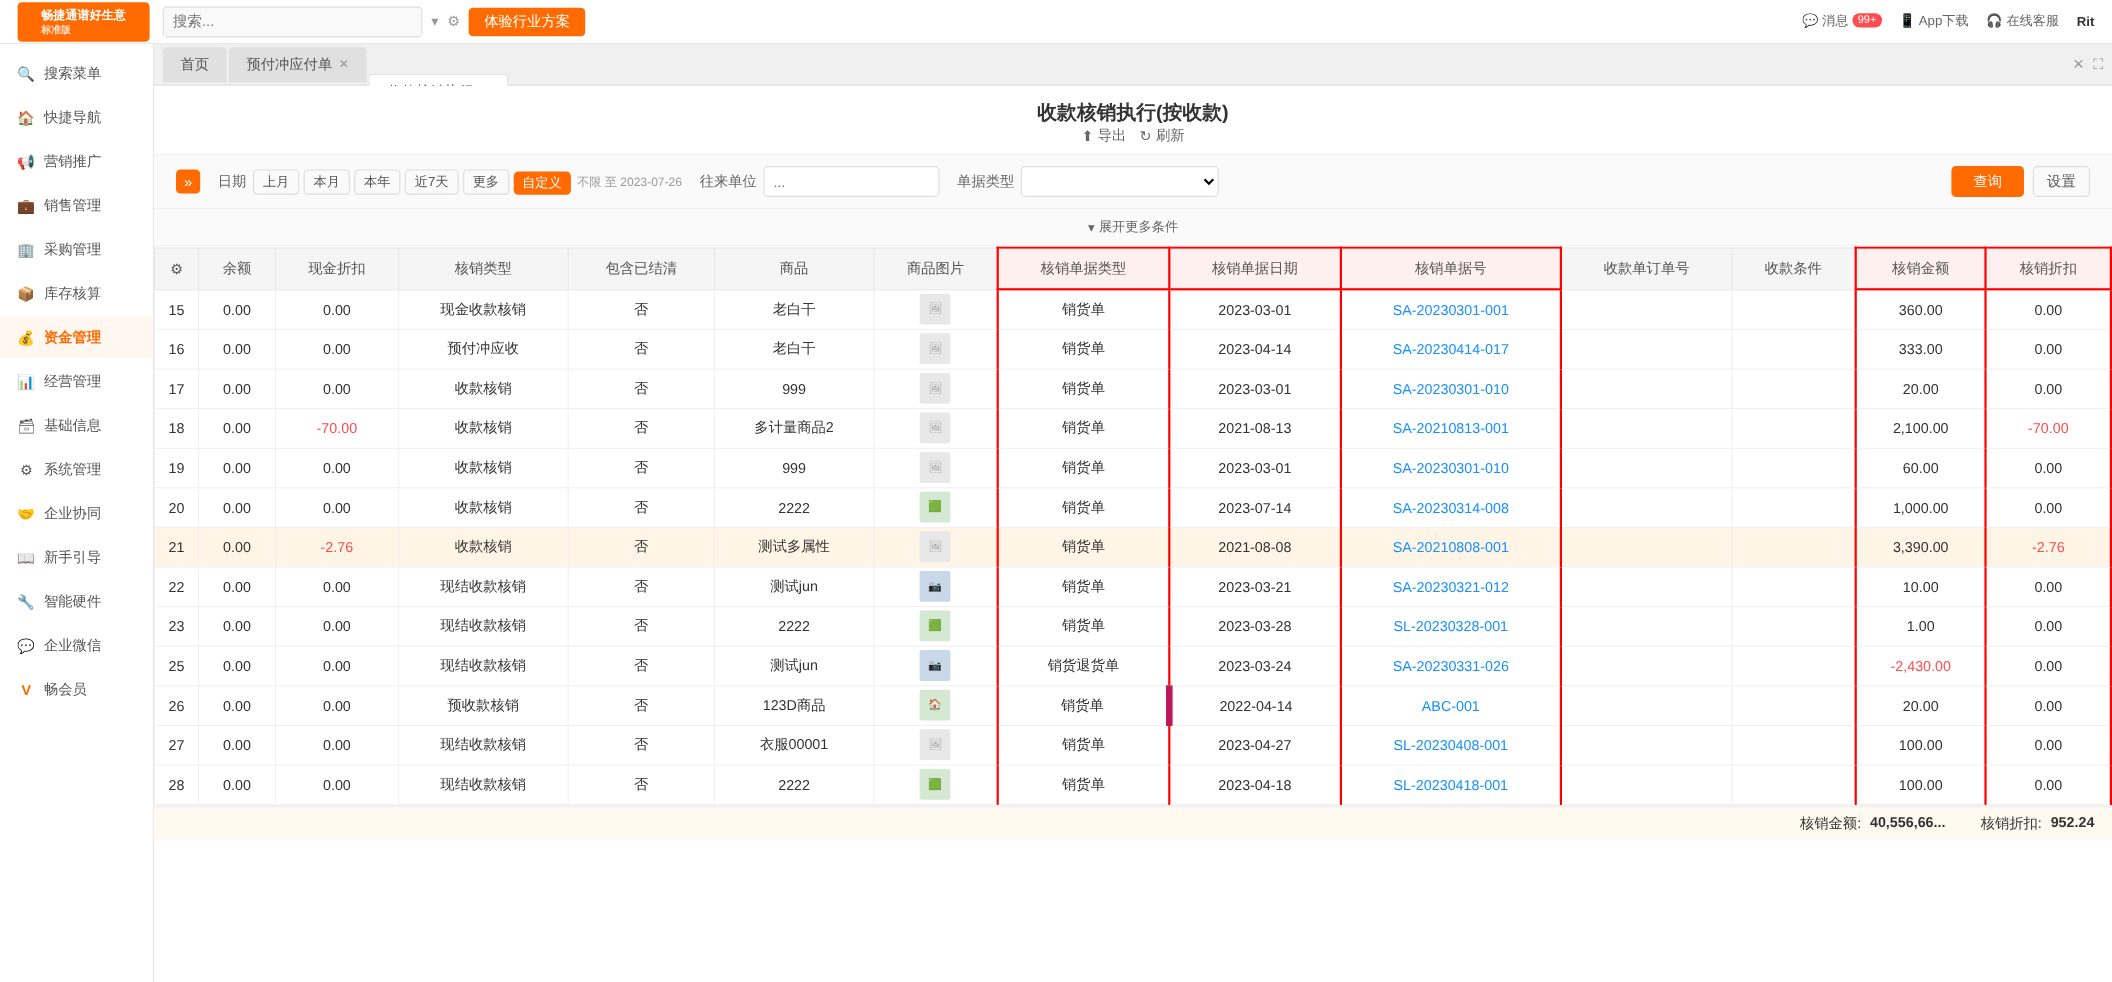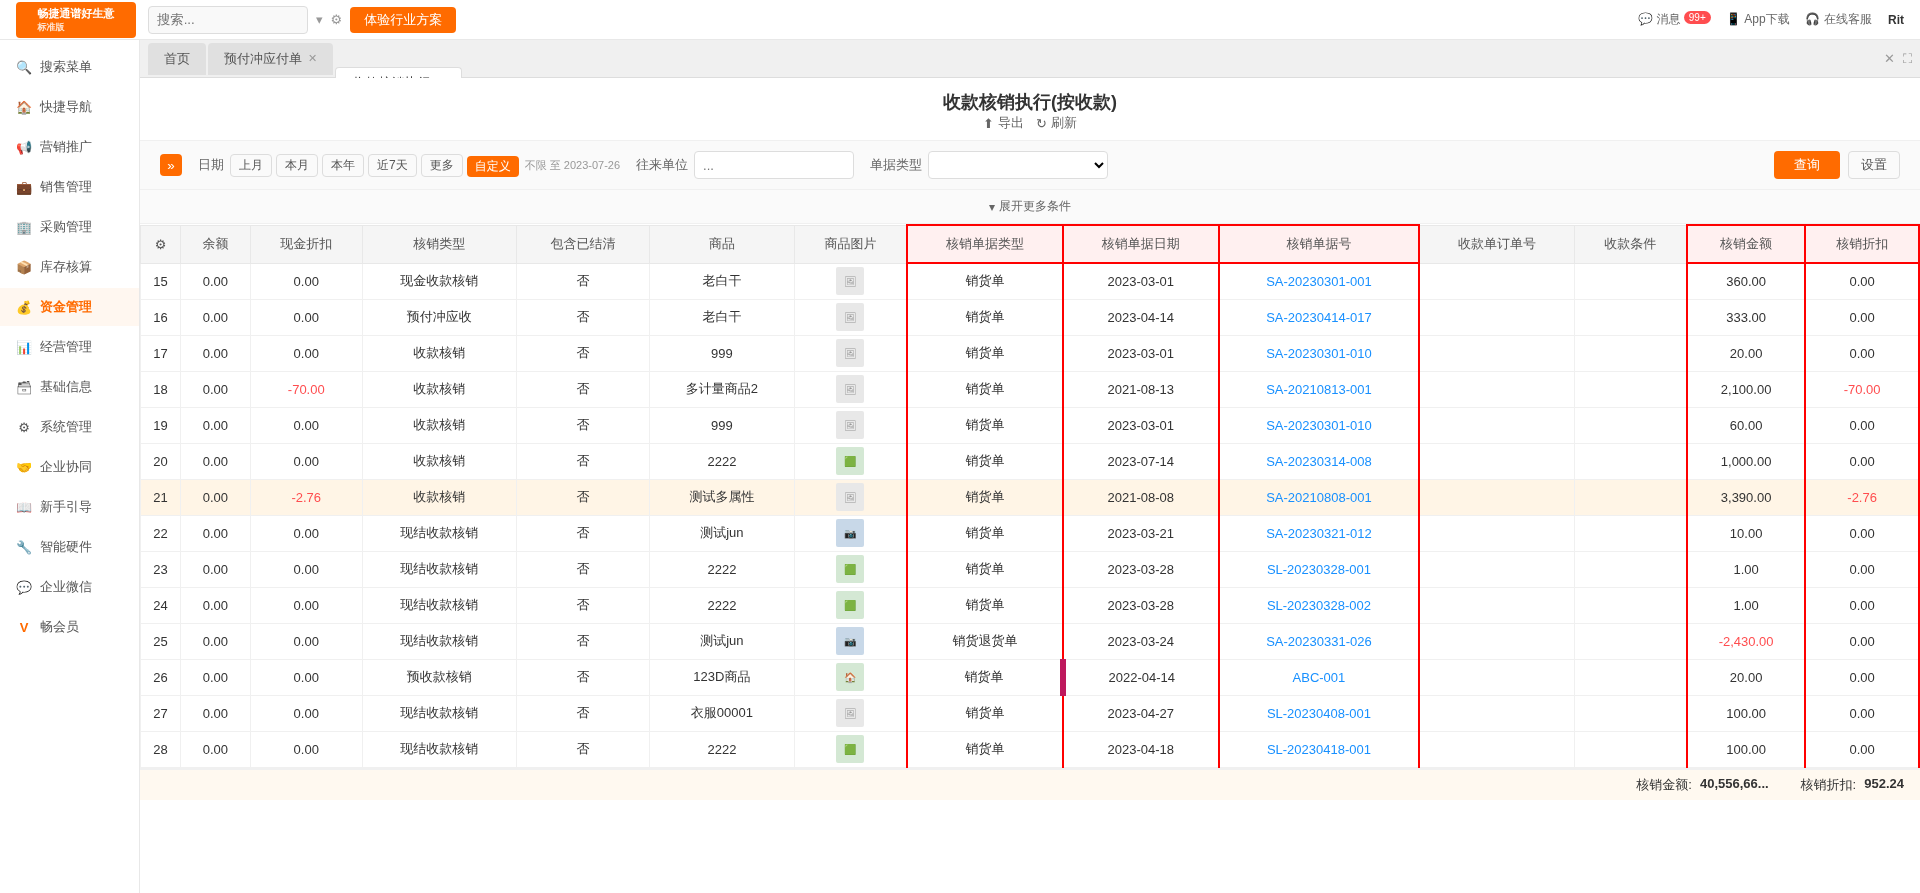--- a/index.html
+++ b/index.html
@@ -27,21 +27,21 @@
       font-size: 11px;
       font-weight: bold;
     }
     .top-bar-center {
       flex: 1;
       display: flex;
       align-items: center;
       gap: 8px;
     }
     .top-bar-search {
-      width: 160px;
+      width: 236px;
       height: 28px;
       border: 1px solid #ddd;
       border-radius: 4px;
       padding: 0 8px;
       background: #f9f9f9;
       color: #999;
     }
     .top-bar-right {
       display: flex;
       align-items: center;
@@ -686,36 +686,20 @@
     <td><span class="img-placeholder has-img">🟩</span></td>
     <td style="border-left:2px solid #ff0000;border-right:2px solid #ff0000">销货单</td>
     <td style="border-left:2px solid #ff0000;border-right:2px solid #ff0000">2023-03-28</td>
     <td style="border-left:2px solid #ff0000;border-right:2px solid #ff0000"><a class="link-text">SL-20230328-001</a></td>
     <td></td>
     <td></td>
     <td class="" style="border-left:2px solid #ff0000;border-right:2px solid #ff0000">1.00</td>
     <td class="" style="border-left:2px solid #ff0000;border-right:2px solid #ff0000">0.00</td>
   </tr>
               <tr>
-    <td>24</td>
-    <td>0.00</td>
-    <td class="">0.00</td>
-    <td>现结收款核销</td>
-    <td>否</td>
-    <td>2222</td>
-    <td><span class="img-placeholder has-img">🟩</span></td>
-    <td style="border-left:2px solid #ff0000;border-right:2px solid #ff0000">销货单</td>
-    <td style="border-left:2px solid #ff0000;border-right:2px solid #ff0000">2023-03-28</td>
-    <td style="border-left:2px solid #ff0000;border-right:2px solid #ff0000"><a class="link-text">SL-20230328-002</a></td>
-    <td></td>
-    <td></td>
-    <td class="" style="border-left:2px solid #ff0000;border-right:2px solid #ff0000">1.00</td>
-    <td class="" style="border-left:2px solid #ff0000;border-right:2px solid #ff0000">0.00</td>
-  </tr>
-              <tr>
     <td>25</td>
     <td>0.00</td>
     <td class="">0.00</td>
     <td>现结收款核销</td>
     <td>否</td>
     <td>测试jun</td>
     <td><span class="img-placeholder has-img2">📷</span></td>
     <td style="border-left:2px solid #ff0000;border-right:2px solid #ff0000">销货退货单</td>
     <td style="border-left:2px solid #ff0000;border-right:2px solid #ff0000">2023-03-24</td>
     <td style="border-left:2px solid #ff0000;border-right:2px solid #ff0000"><a class="link-text">SA-20230331-026</a></td>

